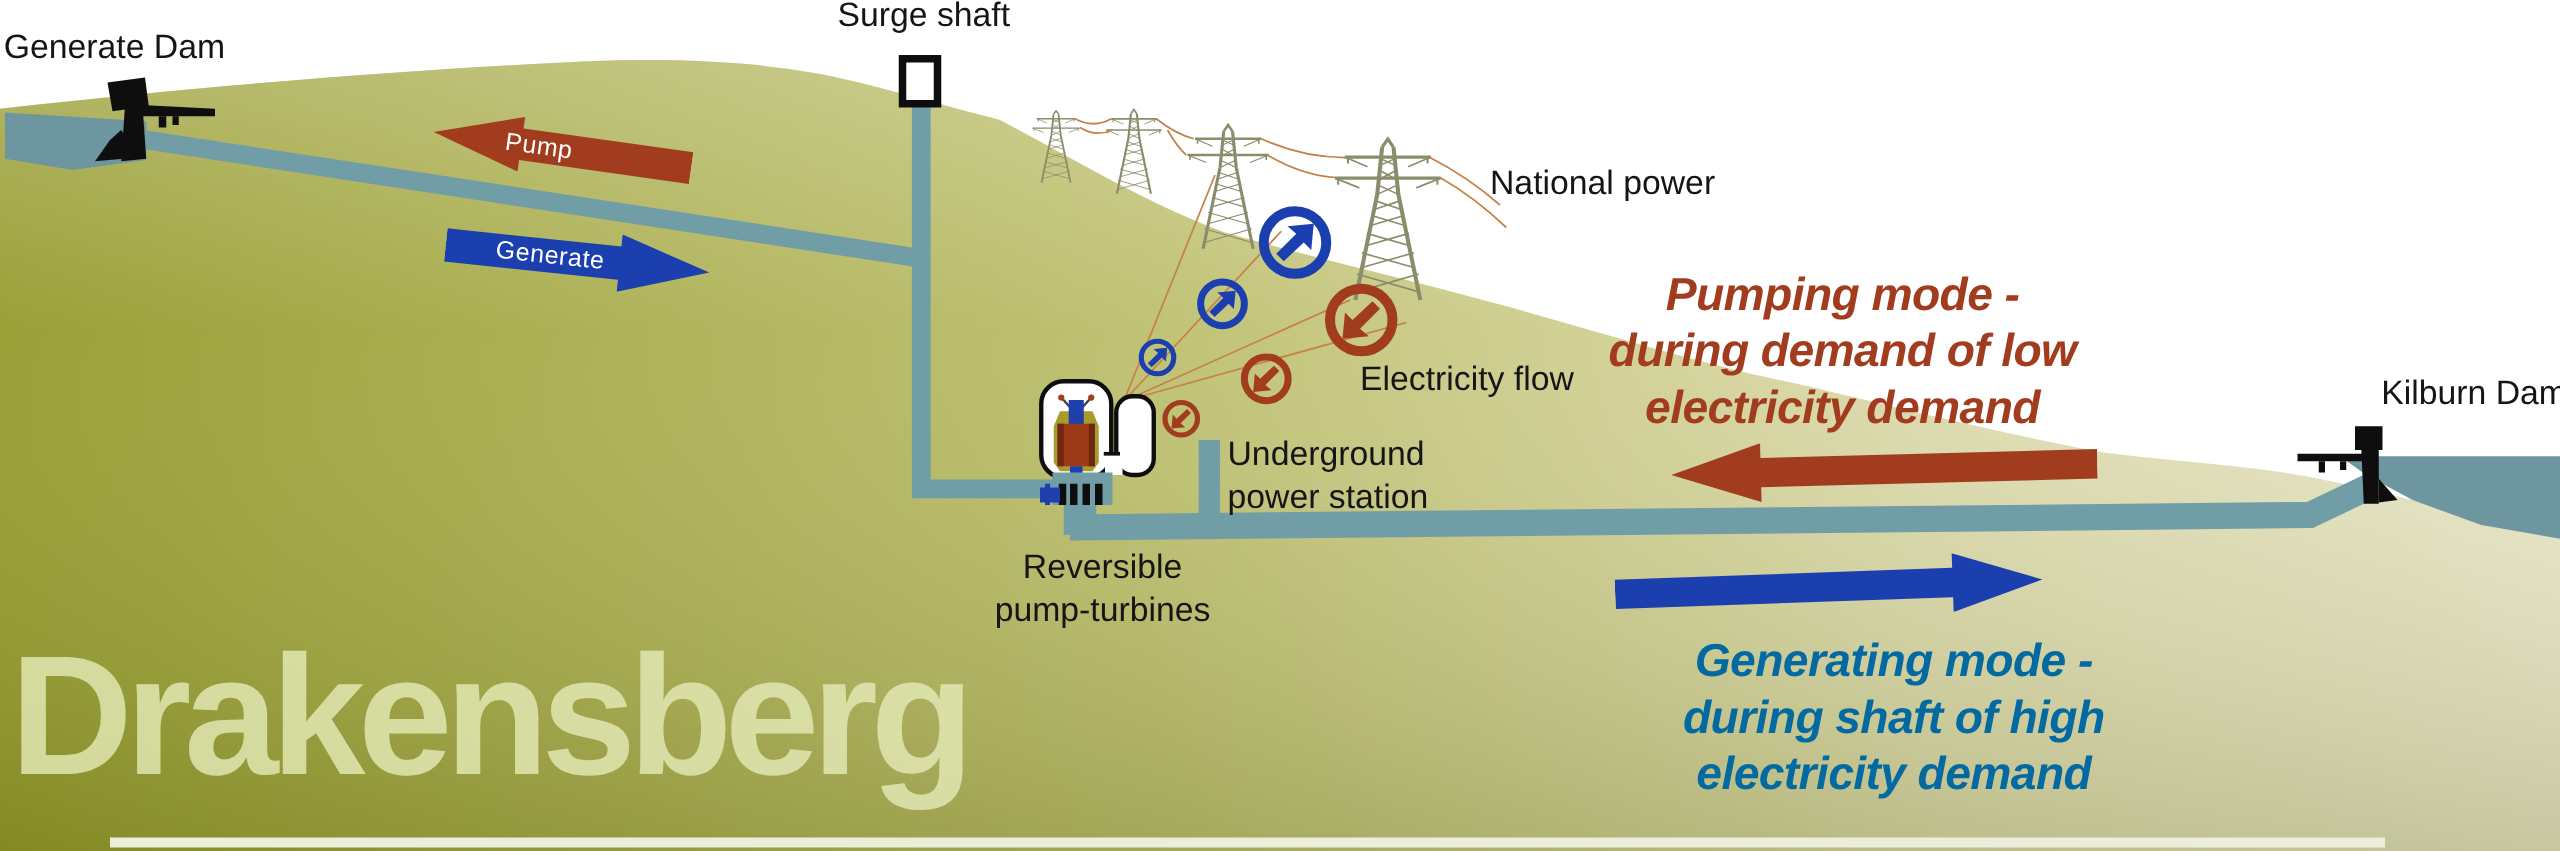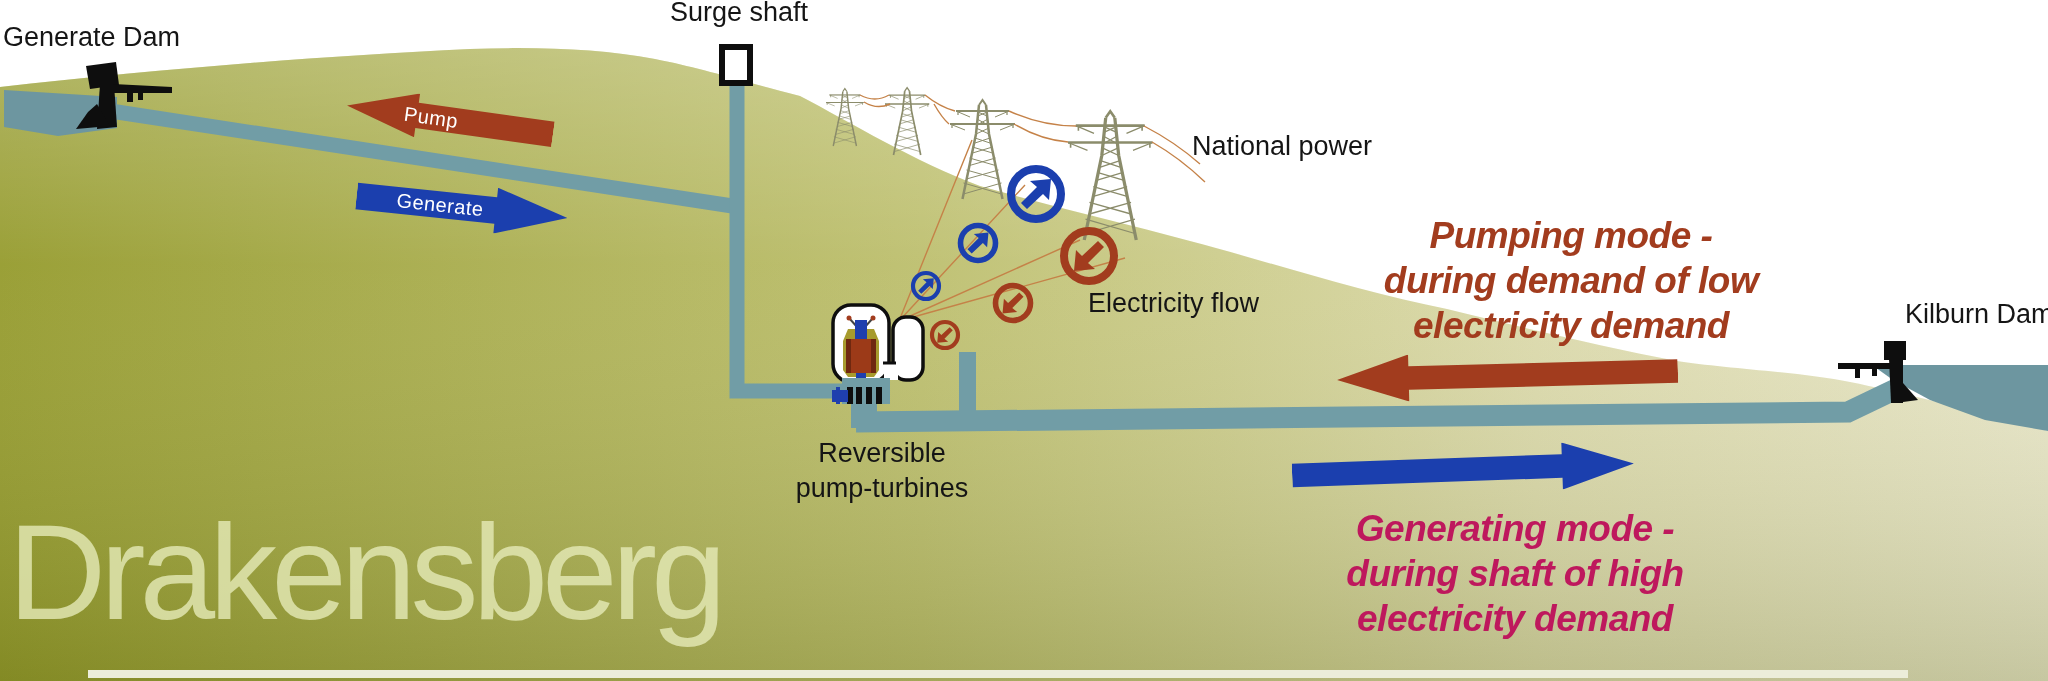--- a/index.html
+++ b/index.html
@@ -4,37 +4,37 @@
 <style>
   html,body{margin:0;padding:0;background:#fff;}
   #stage{position:relative;width:2048px;height:681px;overflow:hidden;background:#fff;
          font-family:"Liberation Sans",sans-serif;}
   #scene{position:absolute;left:0;top:0;}
   .lbl{position:absolute;color:#151515;font-size:27px;line-height:1.15;white-space:nowrap;}
   .lbl-2line{white-space:normal;}
   .center{text-align:center;}
   .mode{position:absolute;width:420px;font-size:37px;font-weight:bold;font-style:italic;
         line-height:45px;text-align:center;letter-spacing:-0.5px;}
-  .mode-pumping{left:1361px;top:213px;color:#A23C1E;}
-  .mode-generating{left:1305px;top:506px;color:#be185d;}
+  .mode-pumping{left:1264px;top:213px;color:#A23C1E;}
+  .mode-generating{left:1305px;top:506px;color:#0369a1;}
   .flow-arrow{position:absolute;display:flex;align-items:center;justify-content:center;
               color:#fff;font-size:20px;letter-spacing:0.5px;}
   .clip-left-sm{clip-path:polygon(100% 21%,34% 21%,34% 0%,0% 50%,34% 100%,34% 79%,100% 79%);}
   .clip-right-sm{clip-path:polygon(0% 21%,66% 21%,66% 0%,100% 50%,66% 100%,66% 79%,0% 79%);}
   .clip-left-lg{clip-path:polygon(100% 25%,21% 25%,21% 0%,0% 50%,21% 100%,21% 75%,100% 75%);}
   .clip-right-lg{clip-path:polygon(0% 25%,79% 25%,79% 0%,100% 50%,79% 100%,79% 75%,0% 75%);}
   .arrow-pump{left:346px;top:98px;width:208px;height:44px;background:#A23C1E;
               transform:rotate(8deg);padding-right:38px;box-sizing:border-box;}
   .arrow-generate{left:356px;top:184px;width:212px;height:46px;background:#1B3FAE;
               transform:rotate(6deg);padding-right:44px;box-sizing:border-box;}
   .arrow-pumping-big{left:1337px;top:352px;width:341px;height:47px;background:#A23C1E;
               transform:rotate(-1.5deg);}
   .arrow-generating-big{left:1292px;top:446px;width:342px;height:47px;background:#1B3FAE;
               transform:rotate(-2deg);}
-  .watermark{position:absolute;left:8px;top:494px;font-size:136px;font-weight:400;
+  .watermark{position:absolute;left:8px;top:494px;font-size:136px;font-weight:700;
              letter-spacing:-6px;color:#E6EBB8;opacity:0.8;white-space:nowrap;}
 </style>
 </head>
 <body>
 
 <div id="stage">
 
   <svg id="scene" width="2048" height="681" viewBox="0 0 2048 681">
     <defs>
       <linearGradient id="hillGradX" gradientUnits="userSpaceOnUse" x1="0" y1="0" x2="2048" y2="0">
@@ -174,20 +174,24 @@
     <span>Generate</span>
   </div>
 
   <div class="flow-arrow clip-left-lg arrow-pumping-big"></div>
   <div class="flow-arrow clip-right-lg arrow-generating-big"></div>
 
   <div class="lbl" style="left:3px;top:22px;">Generate Dam</div>
   <div class="lbl" style="left:670px;top:-3px;">Surge shaft</div>
   <div class="lbl" style="left:1192px;top:131px;">National power</div>
   <div class="lbl" style="left:1052px;top:288px;margin-left:36px;">Electricity flow</div>
+  <div class="lbl lbl-2line" style="left:982px;top:346px;line-height:34px;">
+    <div>Underground</div>
+    <div>power station</div>
+  </div>
   <div class="lbl lbl-2line center" style="left:782px;top:436px;width:200px;line-height:35px;">
     <div>Reversible</div>
     <div>pump-turbines</div>
   </div>
   <div class="lbl" style="left:1905px;top:299px;">Kilburn Dam</div>
 
   <div class="mode mode-pumping">
     <div>Pumping mode -</div>
     <div>during demand of low</div>
     <div>electricity demand</div>

